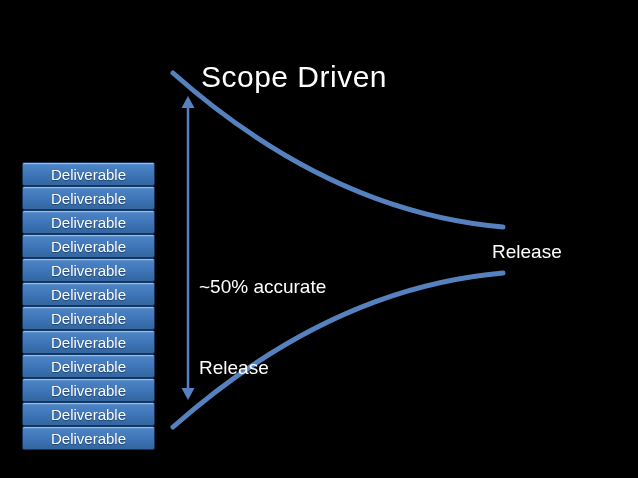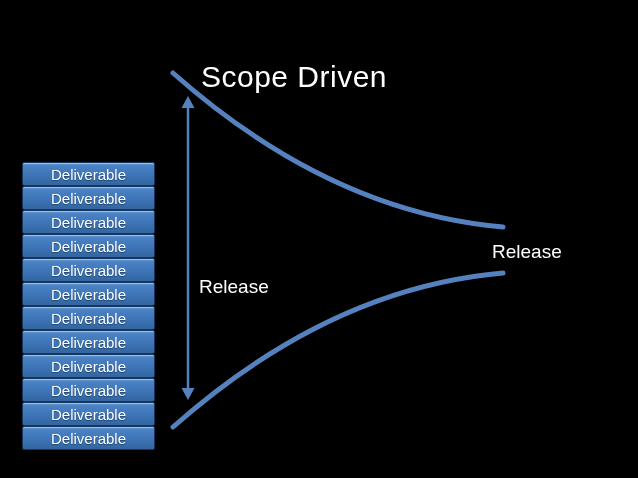--- a/index.html
+++ b/index.html
@@ -147,18 +147,19 @@
     <path d="M 173 427 Q 330 288 503 273" fill="none" stroke="#5582BE" stroke-width="5" stroke-linecap="round"></path>
 
     <g>
       <line x1="188" y1="106" x2="188" y2="390" stroke="#5582BE" stroke-width="2.5"></line>
       <polygon points="188,96 181.5,108 194.5,108" fill="#5582BE"></polygon>
       <polygon points="188,400 181.5,388 194.5,388" fill="#5582BE"></polygon>
     </g>
   </svg>
 
   <div class="annotation">
+    <div>~50% accurate</div>
     <div>Release</div>
   </div>
 
   <div class="release-label">Release</div>
 
 </div>
 
 </body></html>

